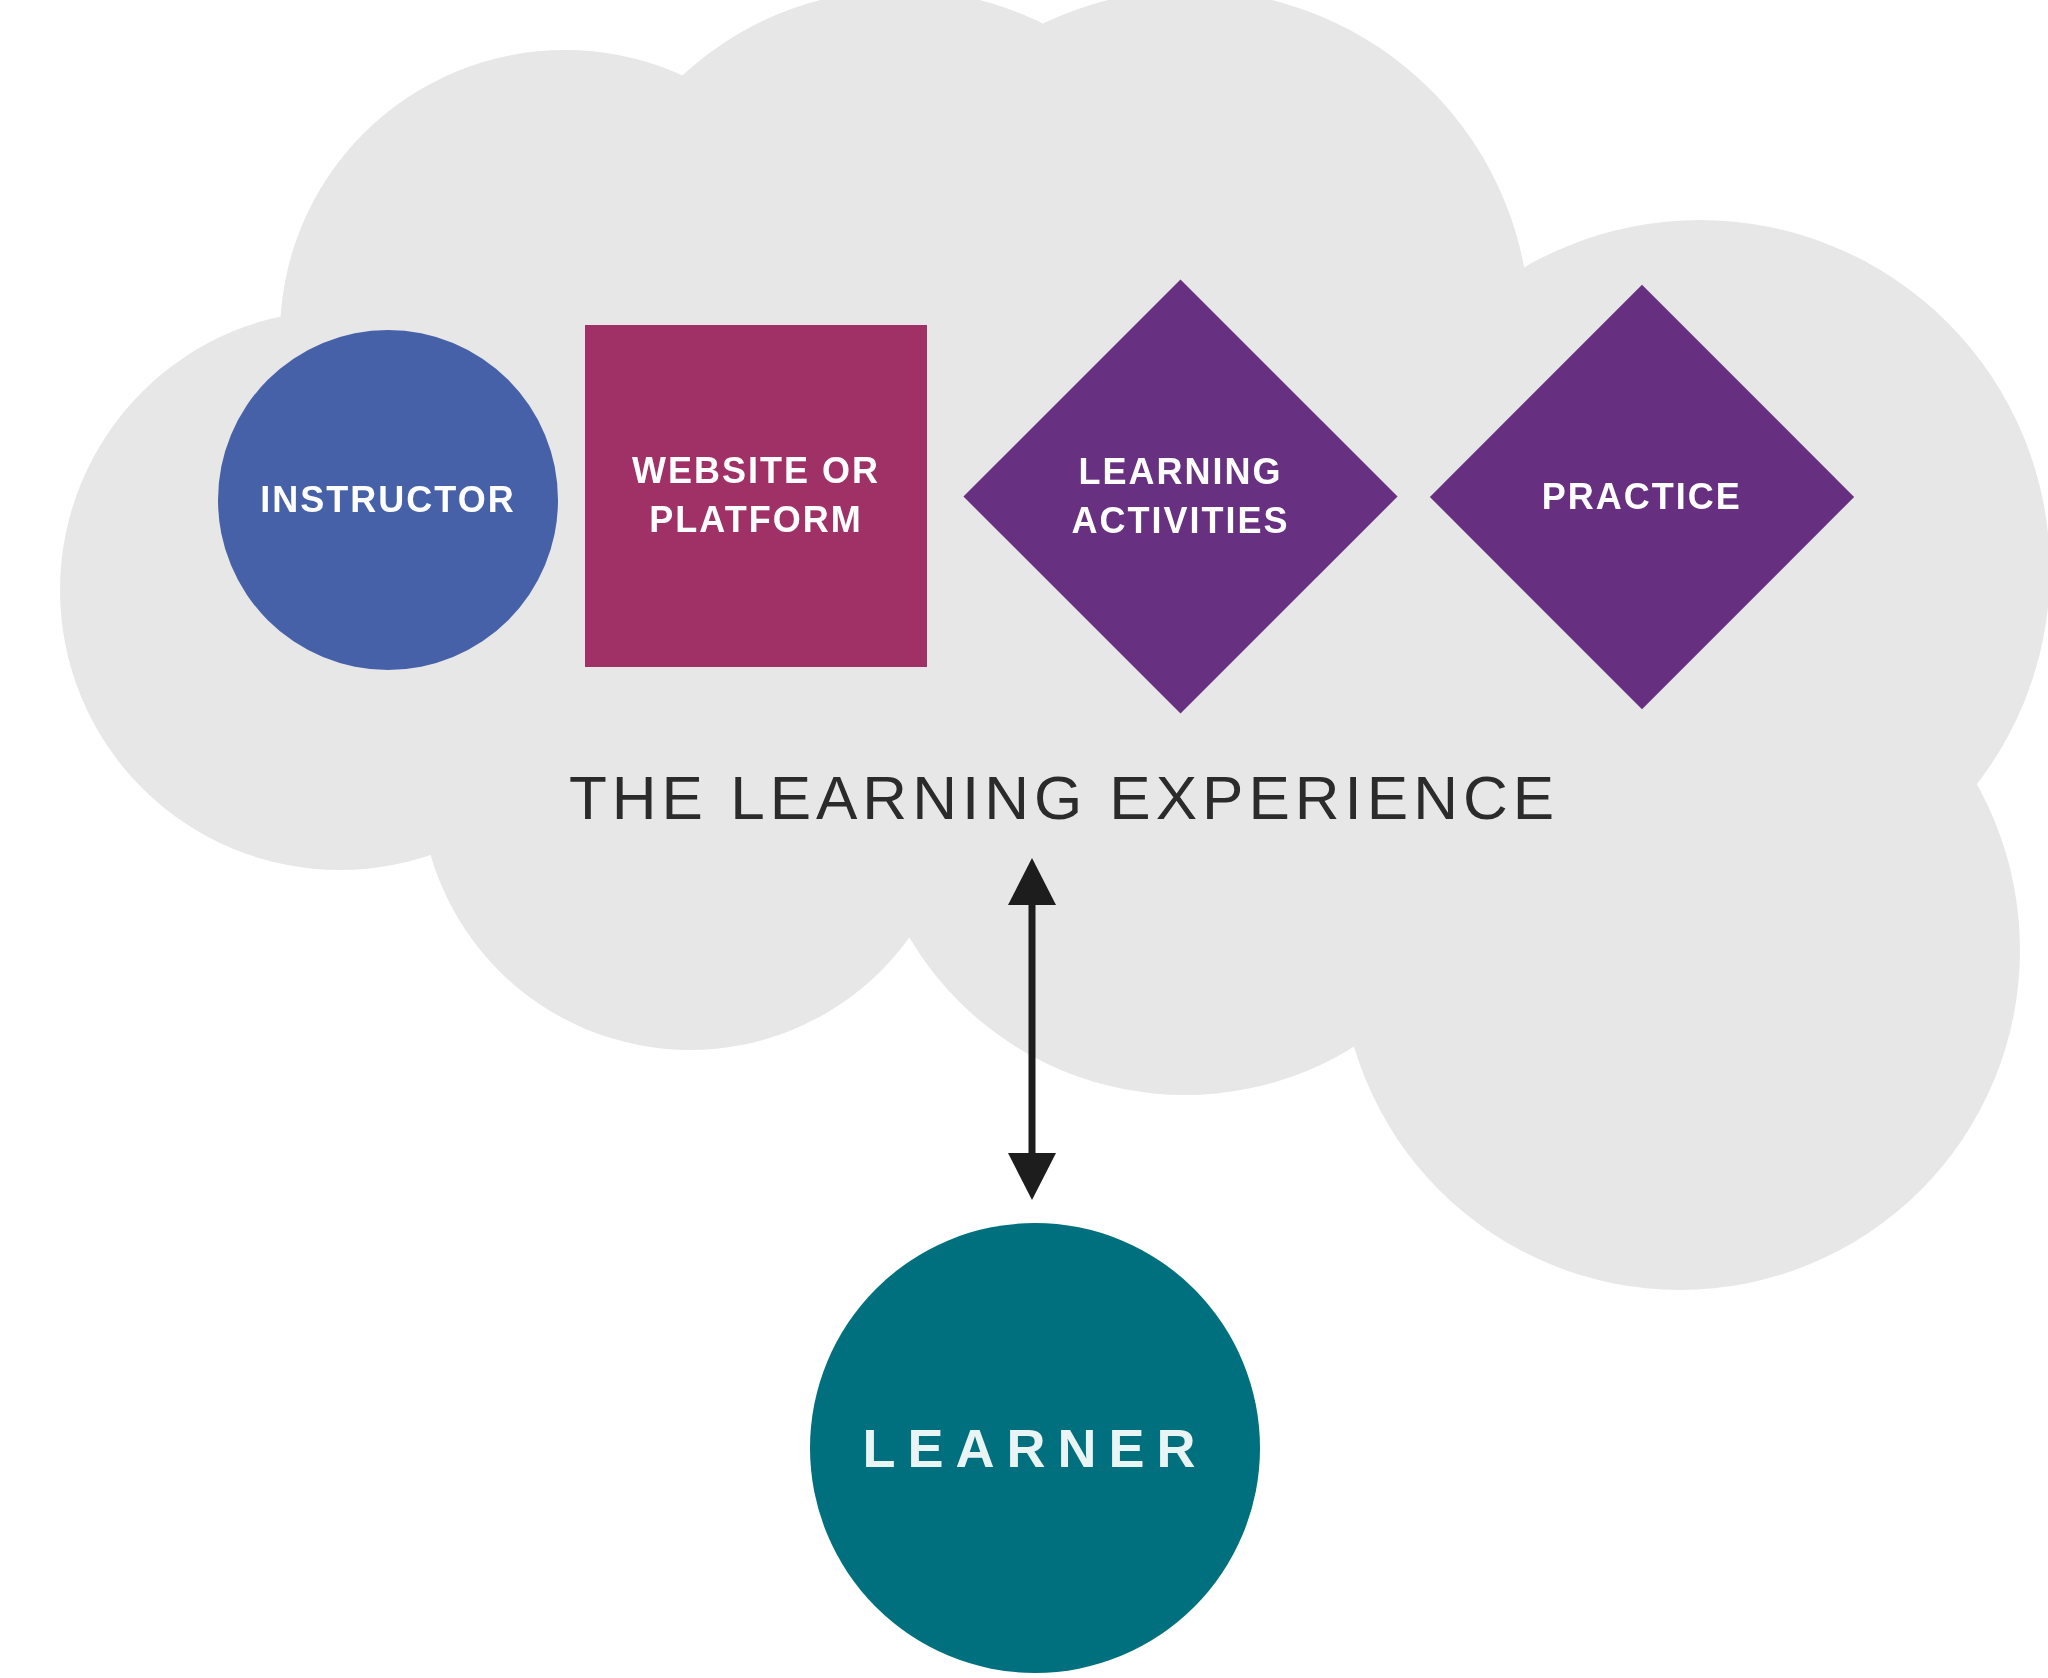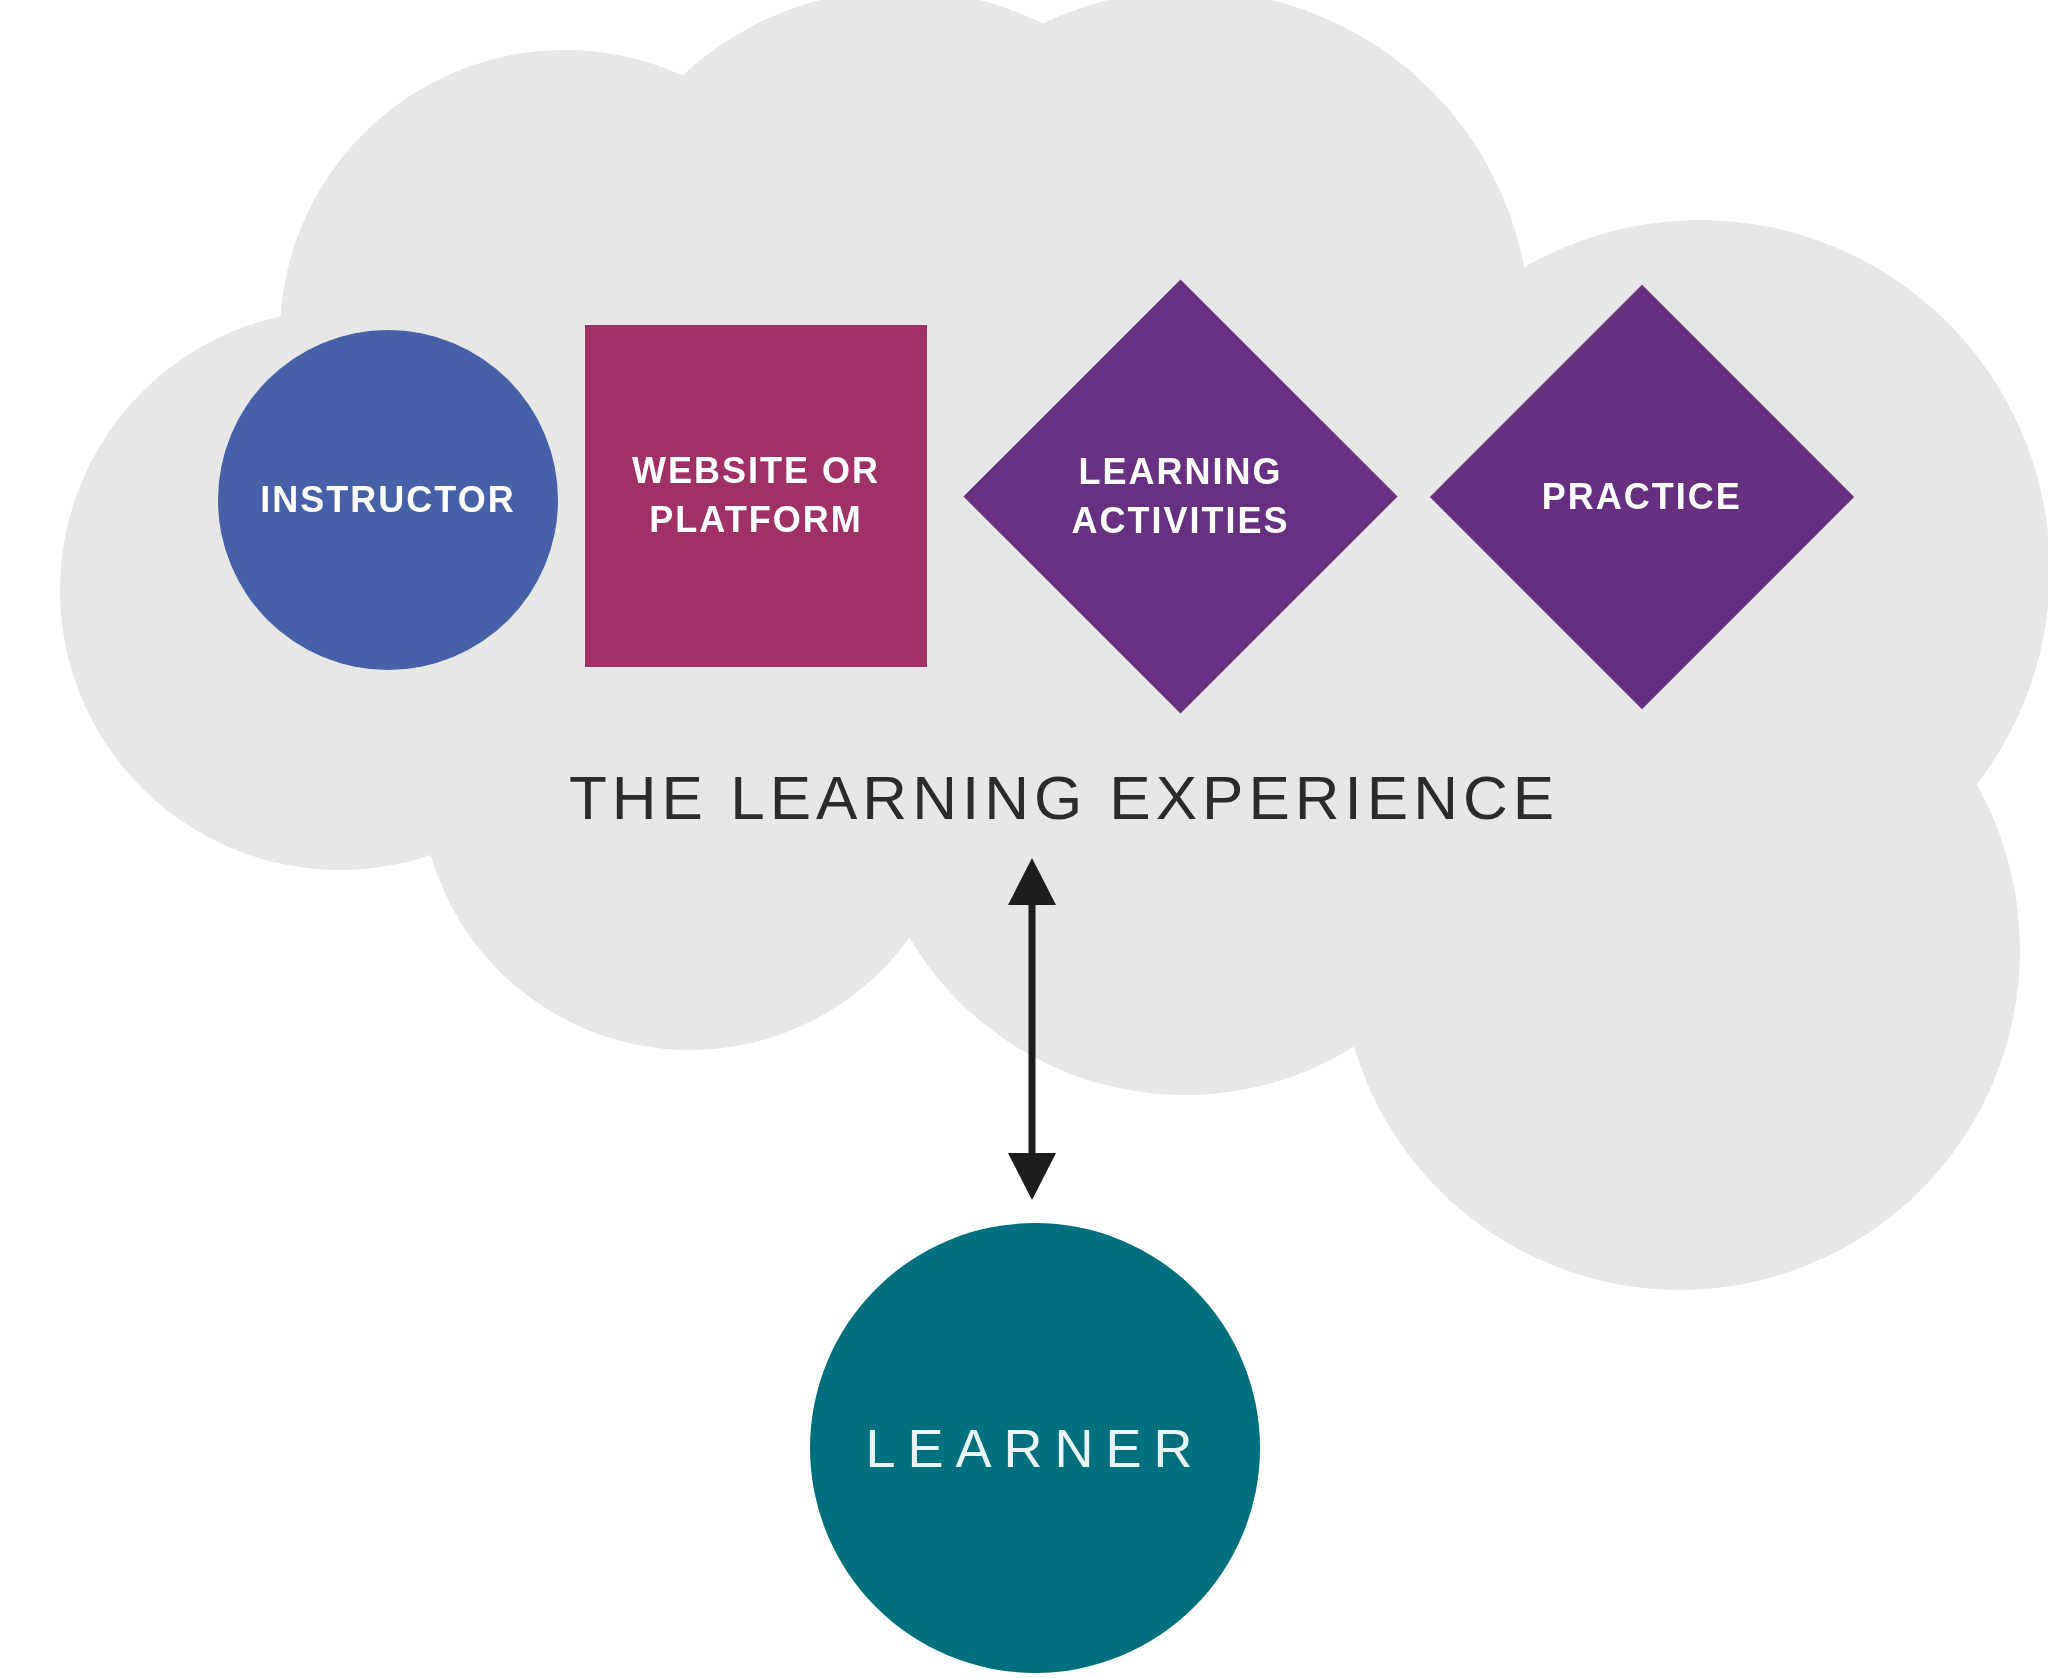--- a/index.html
+++ b/index.html
@@ -63,21 +63,21 @@
   .node-learner {
     left: 810px; top: 1223px;
     width: 450px; height: 450px;
     background: #00707E;
     font-weight: normal;
   }
   .node-learner .label {
     font-size: 54px;
     letter-spacing: 12px;
     color: #E9F4F4;
-    font-weight: normal;
+    font-weight: bold;
   }
   .cloud-title {
     position: absolute;
     left: 0; top: 762px;
     width: 2048px;
     margin-left: 40px;
     text-align: center;
     font-size: 62px;
     font-weight: 400;
     letter-spacing: 5px;

